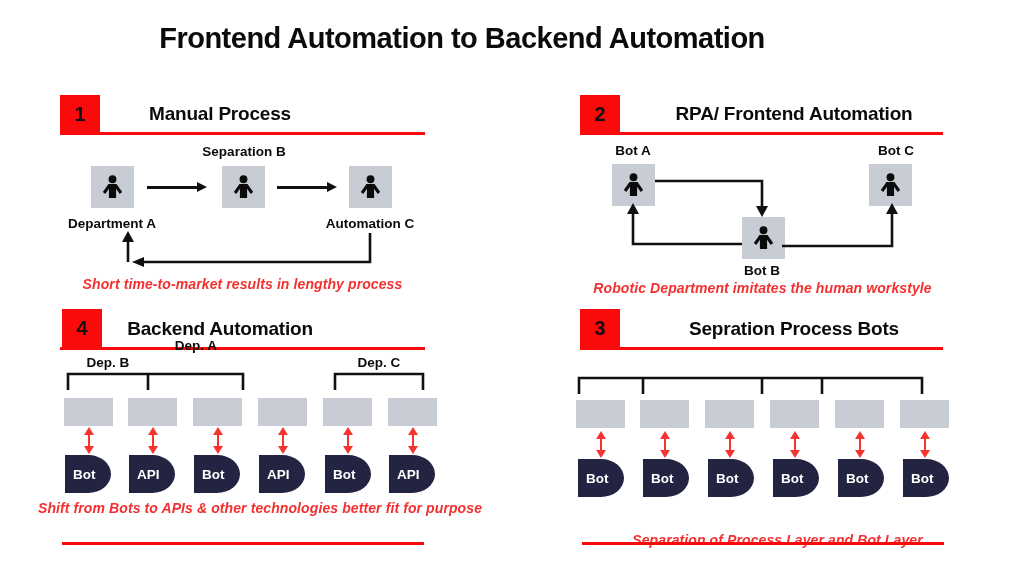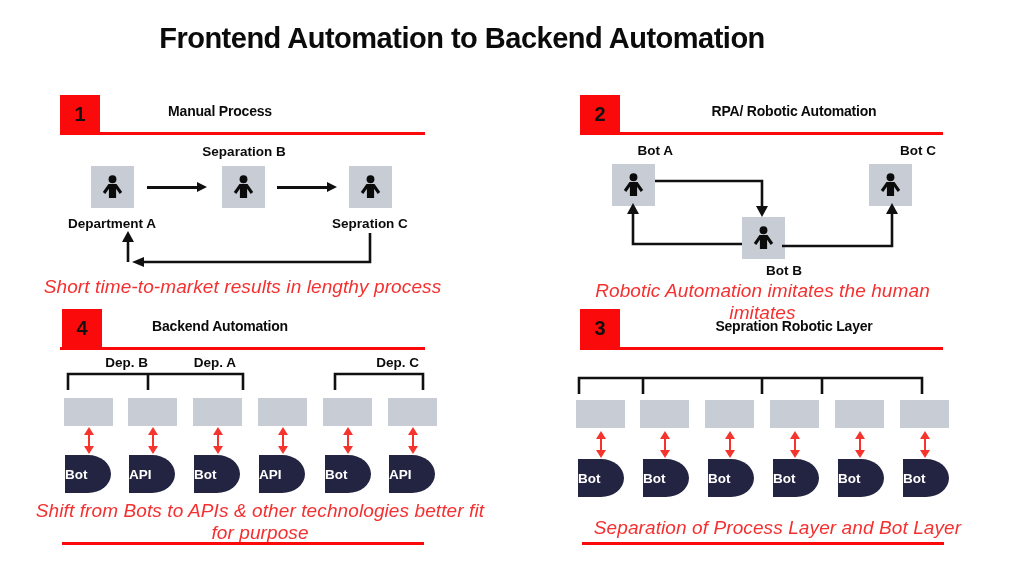--- a/index.html
+++ b/index.html
@@ -15,50 +15,50 @@
     position:absolute; left:0; top:22px; width:924px; margin:0;
     text-align:center; font-size:29px; font-weight:700; letter-spacing:-0.5px; color:#0b0b0b;
   }
   .numsq{
     position:absolute; width:40px; height:39px; background:var(--red);
     display:flex; align-items:center; justify-content:center;
     font-size:20px; font-weight:700; color:#111;
   }
   .heading{
     position:absolute; width:320px; text-align:center;
-    font-size:14px; font-weight:700; color:#0b0b0b; letter-spacing:-0.2px;
+    font-size:19px; font-weight:700; color:#0b0b0b; letter-spacing:-0.2px;
   }
   .redline{position:absolute; height:3px; background:var(--red);}
   .thinredline{position:absolute; height:2.5px; background:var(--red);}
   .pbox{
     position:absolute; width:43px; height:42px; background:var(--boxgray);
     display:flex; align-items:center; justify-content:center;
   }
   .picon svg{display:block; width:27px; height:27px; fill:#0b0b0b;}
   .lbl{
     position:absolute; width:120px; text-align:center;
     font-size:13.5px; font-weight:700; color:#0b0b0b;
   }
-  .slbl{width:80px;text-align:right;}
+  .slbl{width:80px;}
   .caption{
     position:absolute; text-align:center;
-    font-size:19px; font-weight:400; font-style:italic; color:var(--caption-red);
+    font-size:14px; font-weight:700; font-style:italic; color:var(--caption-red);
     letter-spacing:0.1px;
   }
   .harr{position:absolute; height:2.6px; background:var(--ink);}
   .harr::after{
     content:""; position:absolute; right:-10px; top:-4.4px; width:0; height:0;
     border-top:5.8px solid transparent; border-bottom:5.8px solid transparent;
     border-left:10px solid var(--ink);
   }
   .gbox{position:absolute; width:49px; height:28px; background:var(--boxgray);}
   .bot{
     position:absolute; width:46px; height:38px; background:var(--navy);
     border-radius:0 50% 50% 0 / 0 50% 50% 0;
-    display:flex; align-items:center; box-sizing:border-box; padding-left:0;
+    display:flex; align-items:center; box-sizing:border-box; padding-left:8px;
     color:#fff; font-size:13.5px; font-weight:700;
   }
   .dbl{position:absolute; width:12px; height:27px;}
   .dbl i{position:absolute; left:4.6px; top:7px; bottom:7px; width:2.8px; background:var(--arrow-red);}
   .dbl::before{
     content:""; position:absolute; left:0.5px; top:0; width:0; height:0;
     border-left:5.5px solid transparent; border-right:5.5px solid transparent;
     border-bottom:8px solid var(--arrow-red);
   }
   .dbl::after{
@@ -105,35 +105,35 @@
             <circle cx="12" cy="4.7" r="3.5"></circle>
             <path d="M8.4 8.8 h7.2 l5 7.3 -2.2 1.6 -3.2 -4.7 v8.4 h-6.4 v-8.4 l-3.2 4.7 -2.2 -1.6 z"></path>
           </svg>
       </span>
     </div>
 
     <div class="harr" style="left:147px;top:186px;width:50px"></div>
     <div class="harr" style="left:277px;top:186px;width:50px"></div>
 
     <div class="lbl" style="left:52px;top:216px">Department A</div>
-    <div class="lbl" style="left:310px;top:216px">Sepration C</div>
+    <div class="lbl" style="left:310px;top:216px">Automation C</div>
 
     <svg class="wire" style="left:110px;top:226px" width="280" height="44" viewBox="0 0 280 44">
       <path d="M260 7 V36 H34"></path>
       <polygon points="22,36 34,31 34,41"></polygon>
       <path d="M18 36 V14"></path>
       <polygon points="18,5 12,16 24,16"></polygon>
     </svg>
 
     <div class="caption" style="left:40px;top:276px;width:405px">Short time-to-market results in lengthy process</div>
   </section>
 
   <section>
     <div class="numsq" style="left:580px;top:95px">2</div>
-    <div class="heading" style="left:634px;top:103px">RPA/ Robotic Automation</div>
+    <div class="heading" style="left:634px;top:103px">RPA/ Frontend Automation</div>
     <div class="redline" style="left:580px;top:132px;width:363px"></div>
 
     <div class="lbl slbl" style="left:593px;top:143px">Bot A</div>
     <div class="lbl slbl" style="left:856px;top:143px">Bot C</div>
 
     <div class="pbox" style="left:612px;top:164px">
       <span class="picon">
         <svg viewBox="0 0 24 24">
             <circle cx="12" cy="4.7" r="3.5"></circle>
             <path d="M8.4 8.8 h7.2 l5 7.3 -2.2 1.6 -3.2 -4.7 v8.4 h-6.4 v-8.4 l-3.2 4.7 -2.2 -1.6 z"></path>
@@ -161,30 +161,30 @@
       <path d="M55 21 H162 V47"></path>
       <polygon points="162,57 156,46 168,46"></polygon>
       <path d="M142 84 H33 V53"></path>
       <polygon points="33,43 27,54 39,54"></polygon>
       <path d="M182 86 H292 V53"></path>
       <polygon points="292,43 286,54 298,54"></polygon>
     </svg>
 
     <div class="lbl slbl" style="left:722px;top:263px">Bot B</div>
 
-    <div class="caption" style="left:580px;top:280px;width:365px">Robotic Automation imitates the human imitates</div>
+    <div class="caption" style="left:580px;top:280px;width:365px">Robotic Department imitates the human workstyle</div>
   </section>
 
   <section>
     <div class="numsq" style="left:62px;top:309px">4</div>
     <div class="heading" style="left:60px;top:318px">Backend Automation</div>
     <div class="redline" style="left:60px;top:347px;width:365px"></div>
 
     <div class="lbl slbl" style="left:68px;top:355px">Dep. B</div>
-    <div class="lbl slbl" style="left:156px;top:355px">Dep. A</div>
+    <div class="lbl slbl" style="left:156px;top:338px">Dep. A</div>
     <div class="lbl slbl" style="left:339px;top:355px">Dep. C</div>
 
     <svg class="wire" style="left:60px;top:366px" width="380" height="28" viewBox="0 0 380 28">
       <path d="M8 24 V8 H183 V24"></path>
       <path d="M88 8 V24"></path>
       <path d="M275 24 V8 H363 V24"></path>
     </svg>
 
     <div class="gbox" style="left:64px;top:398px"></div>
     <div class="gbox" style="left:128px;top:398px"></div>
@@ -218,21 +218,21 @@
     <div class="bot" style="left:259px;top:455px">API</div>
     <div class="bot" style="left:325px;top:455px">Bot</div>
     <div class="bot" style="left:389px;top:455px">API</div>
 
     <div class="caption" style="left:35px;top:500px;width:450px">Shift from Bots to APIs &amp; other technologies better fit for purpose</div>
     <div class="thinredline" style="left:62px;top:542px;width:362px"></div>
   </section>
 
   <section>
     <div class="numsq" style="left:580px;top:309px">3</div>
-    <div class="heading" style="left:634px;top:318px">Sepration Robotic Layer</div>
+    <div class="heading" style="left:634px;top:318px">Sepration Process Bots</div>
     <div class="redline" style="left:580px;top:347px;width:363px"></div>
 
     <svg class="wire" style="left:560px;top:370px" width="380" height="28" viewBox="0 0 380 28">
       <path d="M19 24 V8 H362 V24"></path>
       <path d="M83 8 V24"></path>
       <path d="M202 8 V24"></path>
       <path d="M262 8 V24"></path>
     </svg>
 
     <div class="gbox" style="left:576px;top:400px"></div>
@@ -261,16 +261,16 @@
         <i></i>
       </div>
 
     <div class="bot" style="left:578px;top:459px">Bot</div>
     <div class="bot" style="left:643px;top:459px">Bot</div>
     <div class="bot" style="left:708px;top:459px">Bot</div>
     <div class="bot" style="left:773px;top:459px">Bot</div>
     <div class="bot" style="left:838px;top:459px">Bot</div>
     <div class="bot" style="left:903px;top:459px">Bot</div>
 
-    <div class="caption" style="left:590px;top:517px;width:375px">Separation of Process Layer and Bot Layer</div>
+    <div class="caption" style="left:590px;top:532px;width:375px">Separation of Process Layer and Bot Layer</div>
     <div class="thinredline" style="left:582px;top:542px;width:362px"></div>
   </section>
 </div>
 
 </body></html>

